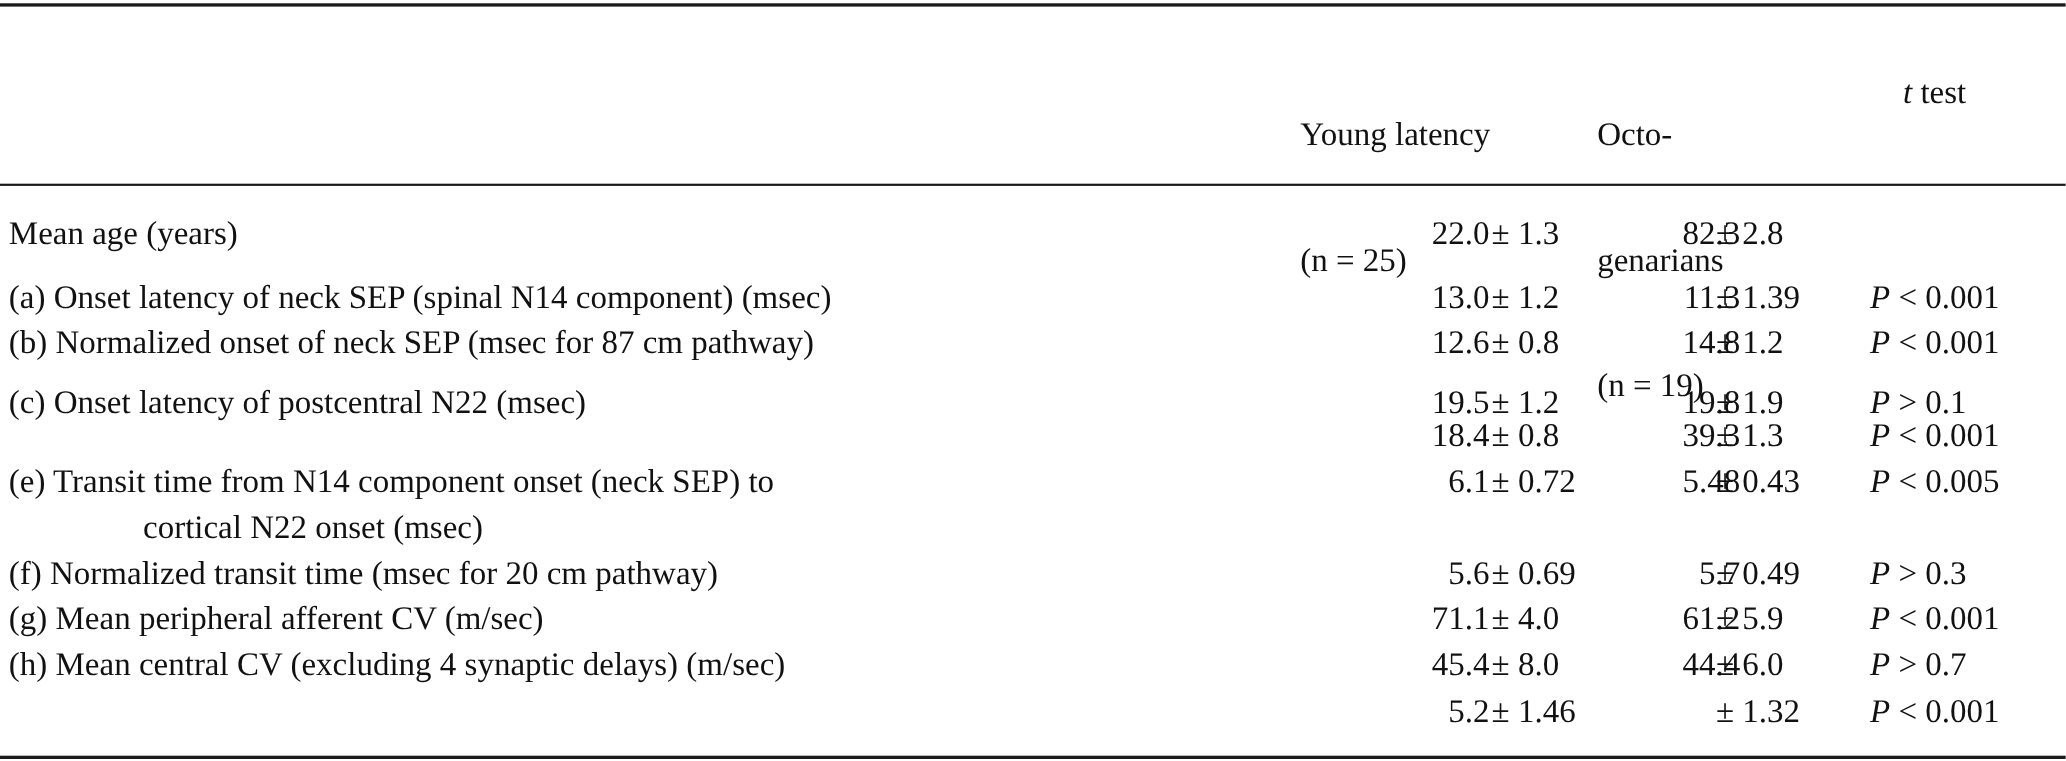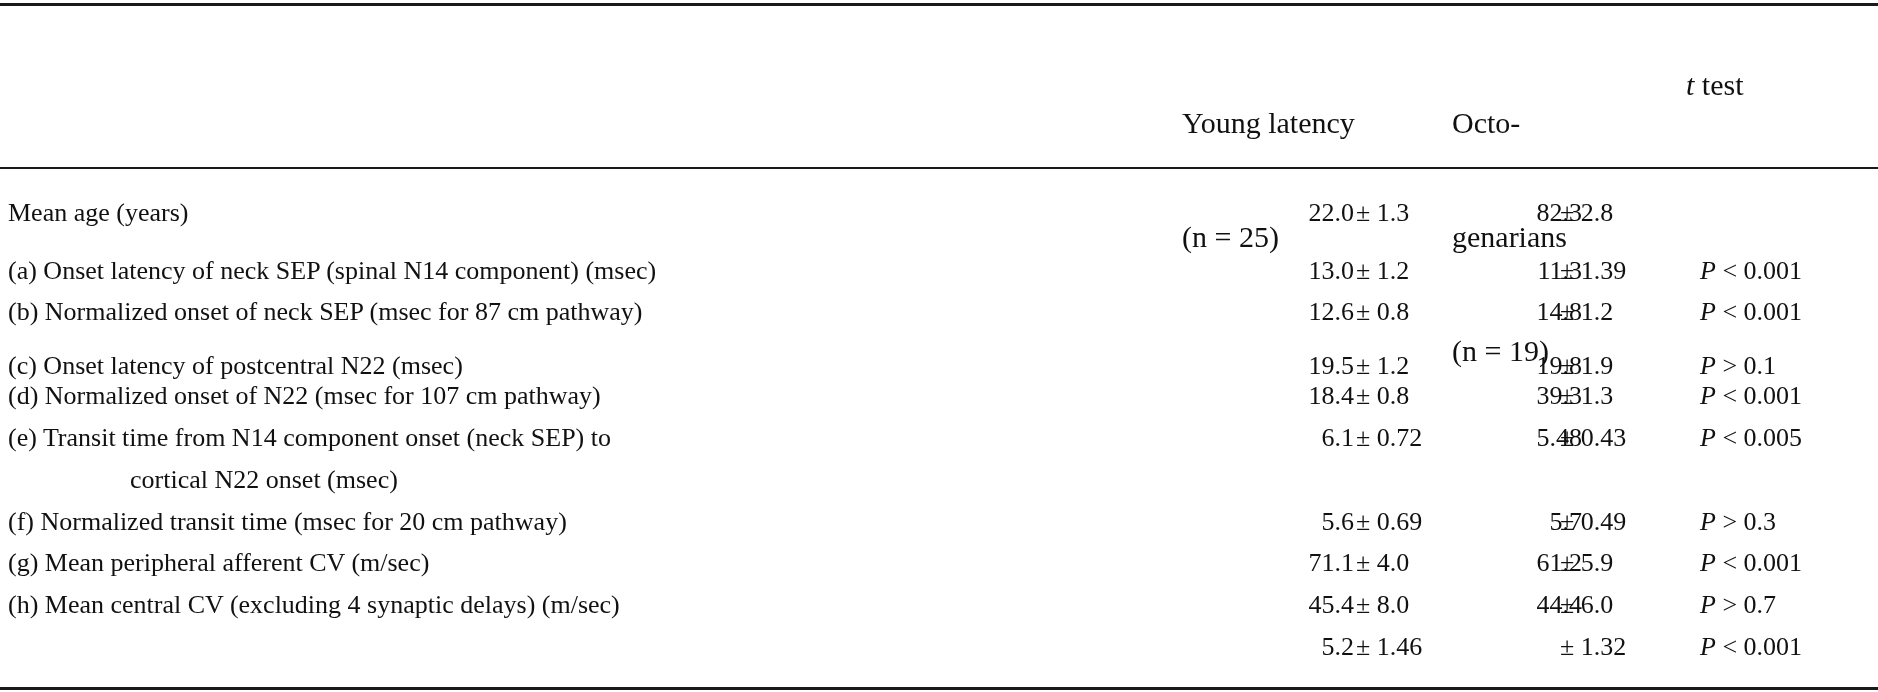--- a/index.html
+++ b/index.html
@@ -6,21 +6,21 @@
   body {
     width: 1878px; height: 692px; position: relative; overflow: hidden;
     font-family: "Liberation Serif", "DejaVu Serif", serif;
     color: #111111;
   }
   .rule { position: absolute; left: 0; width: 1878px; background: #1a1a1a; }
   .rule.top { top: 3px; height: 3px; }
   .rule.mid { top: 167px; height: 2px; }
   .rule.bot { top: 687px; height: 3px; }
   .hdr { position: absolute; font-size: 30px; line-height: 38px; white-space: pre; }
-  .row { position: absolute; left: 0; width: 1878px; height: 42px; font-size: 26px; line-height: 42px; }
+  .row { position: absolute; left: 0; width: 1878px; height: 42px; font-size: 30px; line-height: 42px; }
   .cell { position: absolute; top: 0; white-space: pre; }
   .label { left: 8px; }
   .label.cont { left: 82px; margin-left: 48px; }
   .ym { left: 1182px; width: 172px; text-align: right; }
   .om { left: 1452px; width: 130px; text-align: right; }
   .sd-y { left: 1356px; }
   .sd-o { left: 1560px; }
   .ttest { left: 1700px; text-align: right; }
   .ttest i { font-style: italic; }
 </style>
@@ -32,21 +32,21 @@
 
   <div class="hdr" style="left:1182px; top:28px;">
     <div>Young latency</div>
     <div>(n = 25)</div>
   </div>
   <div class="hdr" style="left:1452px; top:28px;">
     <div>Octo-</div>
     <div>genarians</div>
     <div>(n = 19)</div>
   </div>
-  <div class="hdr" style="left:1656px; top:28px;">
+  <div class="hdr" style="left:1700px; top:28px;">
     <i>t</i><span> test</span>
   </div>
 
   <div class="rule mid"></div>
 
   <div class="row" style="top:192px;">
     <span class="cell label">Mean age (years)</span>
     <span class="cell ym">22.0</span>
     <span class="cell sd-y">± 1.3</span>
     <span class="cell om">82.3</span>
@@ -75,21 +75,20 @@
   <div class="row" style="top:345px;padding-left:44px;">
     <span class="cell label">(c) Onset latency of postcentral N22 (msec)</span>
     <span class="cell ym">19.5</span>
     <span class="cell sd-y">± 1.2</span>
     <span class="cell om">19.8</span>
     <span class="cell sd-o">± 1.9</span>
     <span class="cell ttest"><i>P</i><span> &gt; 0.1</span></span>
   </div>
 
   <div class="row" style="top:375px;">
-    <span class="cell label">(d) Normalized onset of N22 (msec for 107 cm pathway)</span>
     <span class="cell ym">18.4</span>
     <span class="cell sd-y">± 0.8</span>
     <span class="cell om">39.3</span>
     <span class="cell sd-o">± 1.3</span>
     <span class="cell ttest"><i>P</i><span> &lt; 0.001</span></span>
   </div>
 
   <div class="row" style="top:417px;">
     <span class="cell label">(e) Transit time from N14 component onset (neck SEP) to</span>
     <span class="cell ym">6.1</span>

